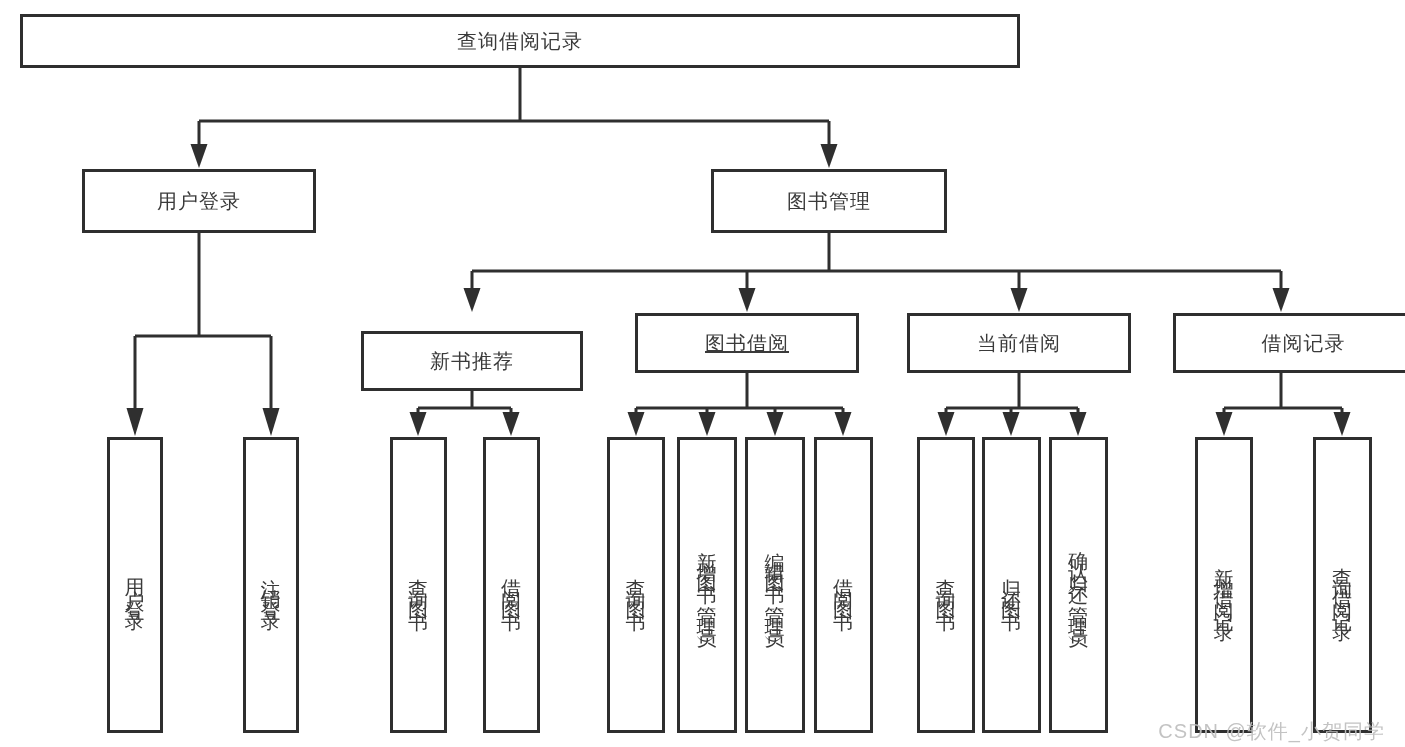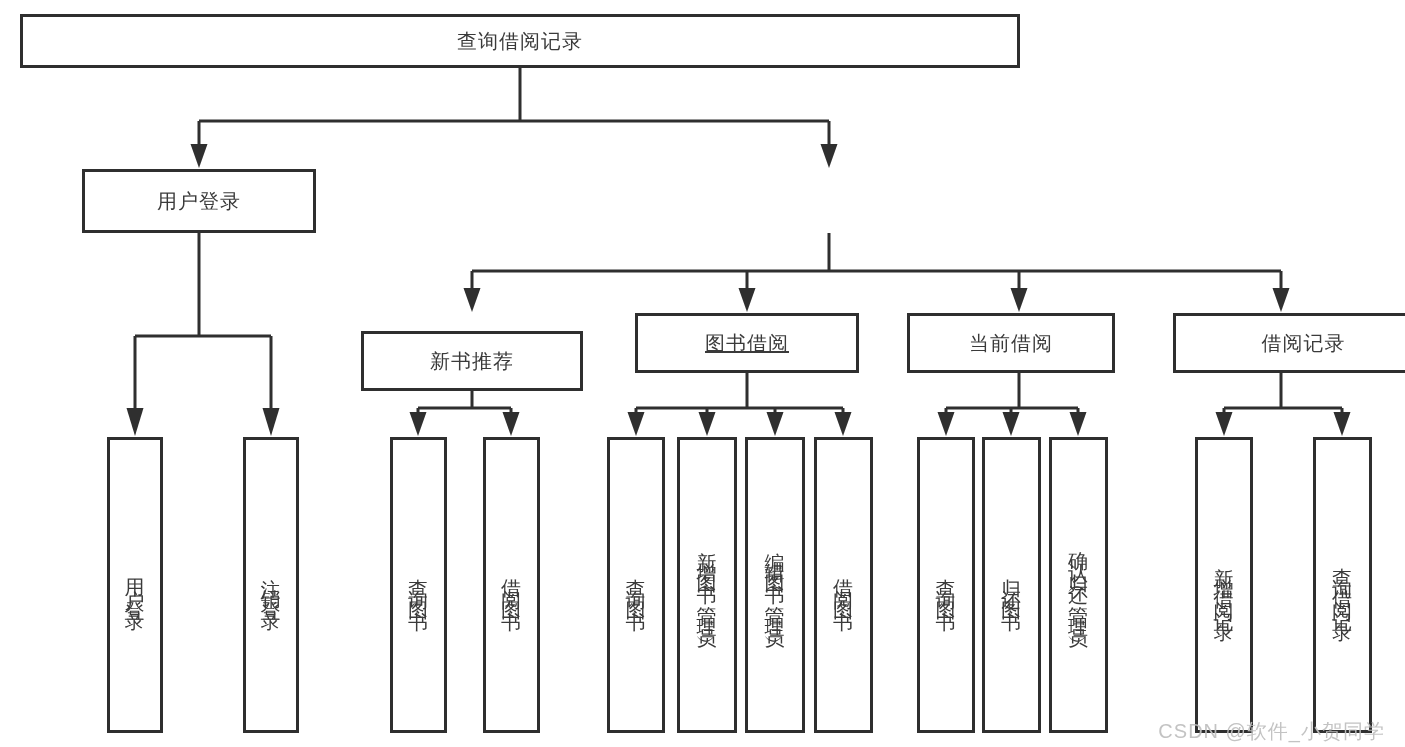--- a/index.html
+++ b/index.html
@@ -88,28 +88,31 @@
     <polygon class="ahead" points="1333.5,412 1350.5,412 1342,436"></polygon>
   </svg>
 
   <div class="box" style="left:20px;top:14px;width:1000px;height:54px;">
     <span>查询借阅记录</span>
   </div>
 
   <div class="box" style="left:82px;top:169px;width:234px;height:64px;">
     <span>用户登录</span>
   </div>
+  <div class="box" style="left:711px;top:169px;width:236px;height:64px;">
+    <span>图书管理</span>
+  </div>
 
   <div class="box" style="left:361px;top:331px;width:222px;height:60px;">
     <span>新书推荐</span>
   </div>
   <div class="box" style="left:635px;top:313px;width:224px;height:60px;text-decoration:underline;">
     <span>图书借阅</span>
   </div>
-  <div class="box" style="left:907px;top:313px;width:208px;height:60px;">
+  <div class="box" style="left:907px;top:313px;width:224px;height:60px;">
     <span>当前借阅</span>
   </div>
   <div class="box" style="left:1173px;top:313px;width:261px;height:60px;">
     <span>借阅记录</span>
   </div>
 
   <div class="box leaf" style="left:107px;top:437px;width:56px;height:296px;">
     <span class="vtext">用户登录</span>
   </div>
   <div class="box leaf" style="left:243px;top:437px;width:56px;height:296px;">

